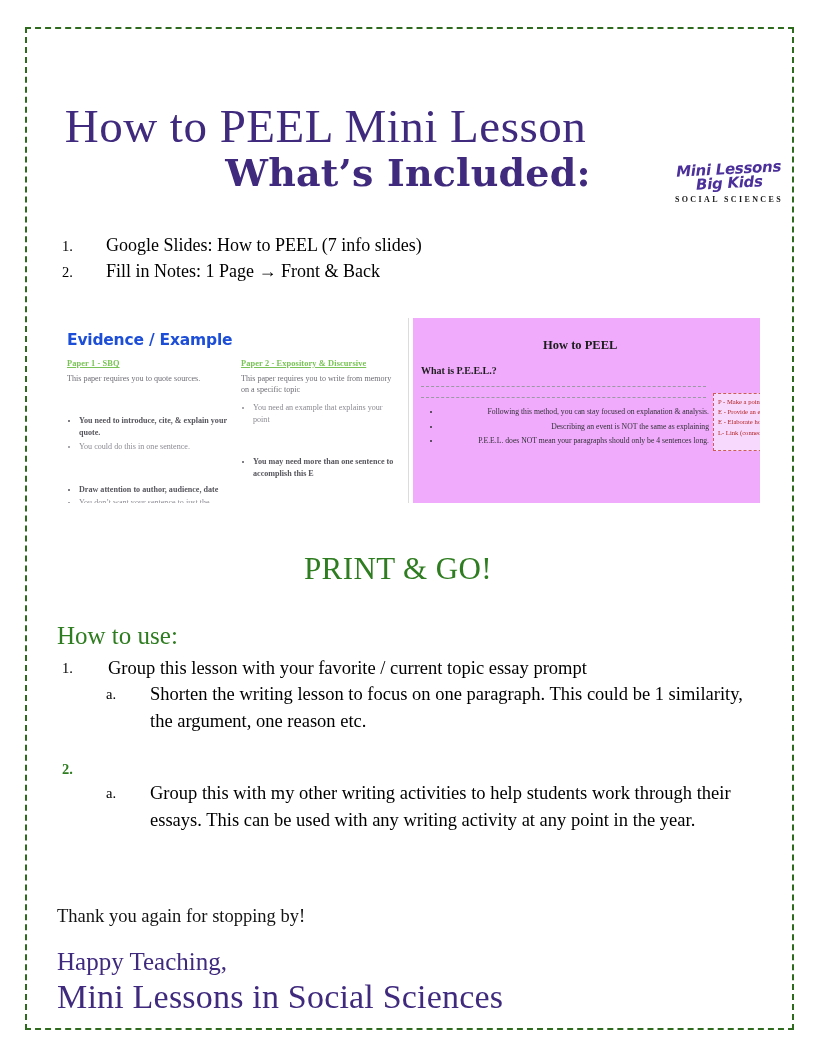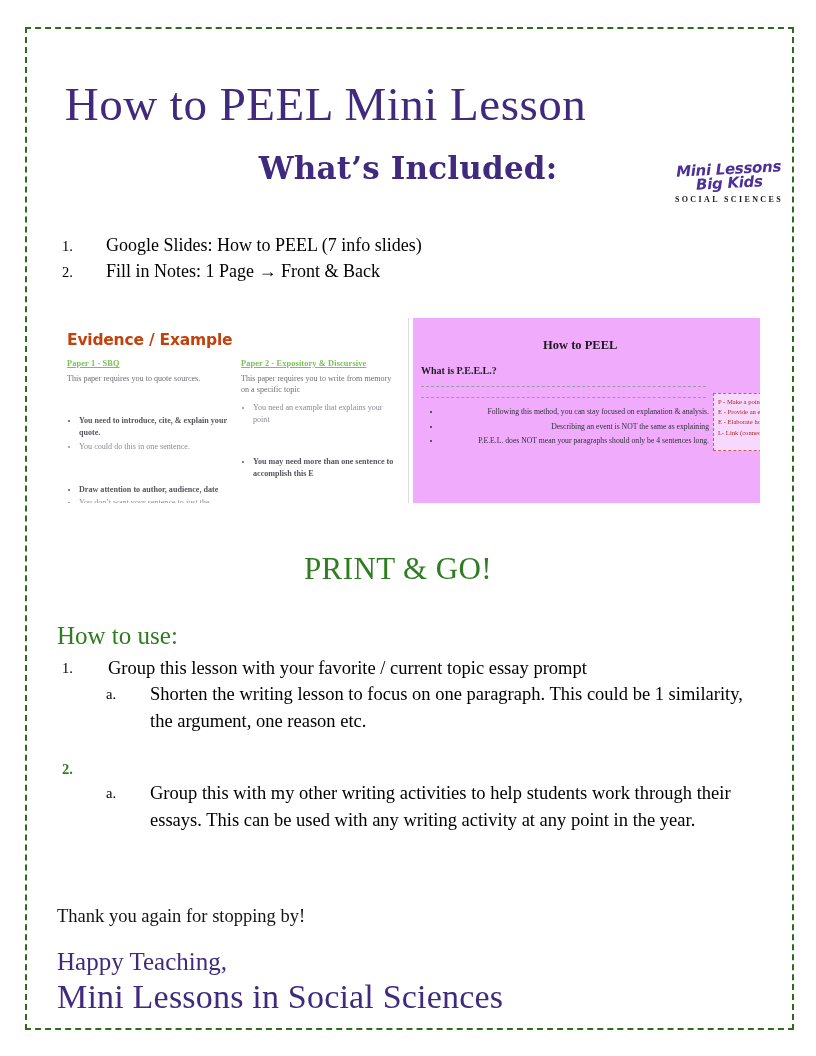--- a/index.html
+++ b/index.html
@@ -26,35 +26,35 @@
     position: absolute;
     left: 25px; top: 27px;
     width: 769px; height: 1003px;
     border: 2px dashed #2f6b1f;
     box-sizing: border-box;
   }
 
   
   #title {
     position: absolute;
-    left: 0; top: 80px;
+    left: 0; top: 102px;
     width: 651px;
     text-align: center;
     font-size: 47px;
     line-height: 1.04;
     color: #3f2a7e;
     font-family: "Liberation Serif", "DejaVu Serif", serif;
     letter-spacing: .5px;
   }
   #subtitle {
     position: absolute;
     left: 0; top: 150px;
     width: 816px;
     text-align: center;
-    font-size: 31px;
+    font-size: 38px;
     font-weight: bold;
     color: #3f2a7e;
     font-family: "DejaVu Serif", "Liberation Serif", serif;
     letter-spacing: .2px;
   }
 
   
   #logo {
     position: absolute;
     left: 668px; top: 162px;
@@ -113,21 +113,21 @@
     background: #ffffff;
     border-right: 1px solid #dcdcdc;
     overflow: hidden;
   }
   .slide-title {
     position: absolute;
     left: 11px; top: 13px;
     font-family: "DejaVu Sans", sans-serif;
     font-size: 15.5px;
     font-weight: bold;
-    color: #c2410c;
+    color: #1d4ed8;
     letter-spacing: -0.2px;
   }
   .slide-col { position: absolute; top: 41px; width: 160px; }
   .slide-col.c1 { left: 11px; }
   .slide-col.c2 { left: 185px; }
   .slide-head {
     font-family: "Liberation Serif", serif;
     font-size: 8.4px;
     font-weight: bold;
     color: #79c356;

